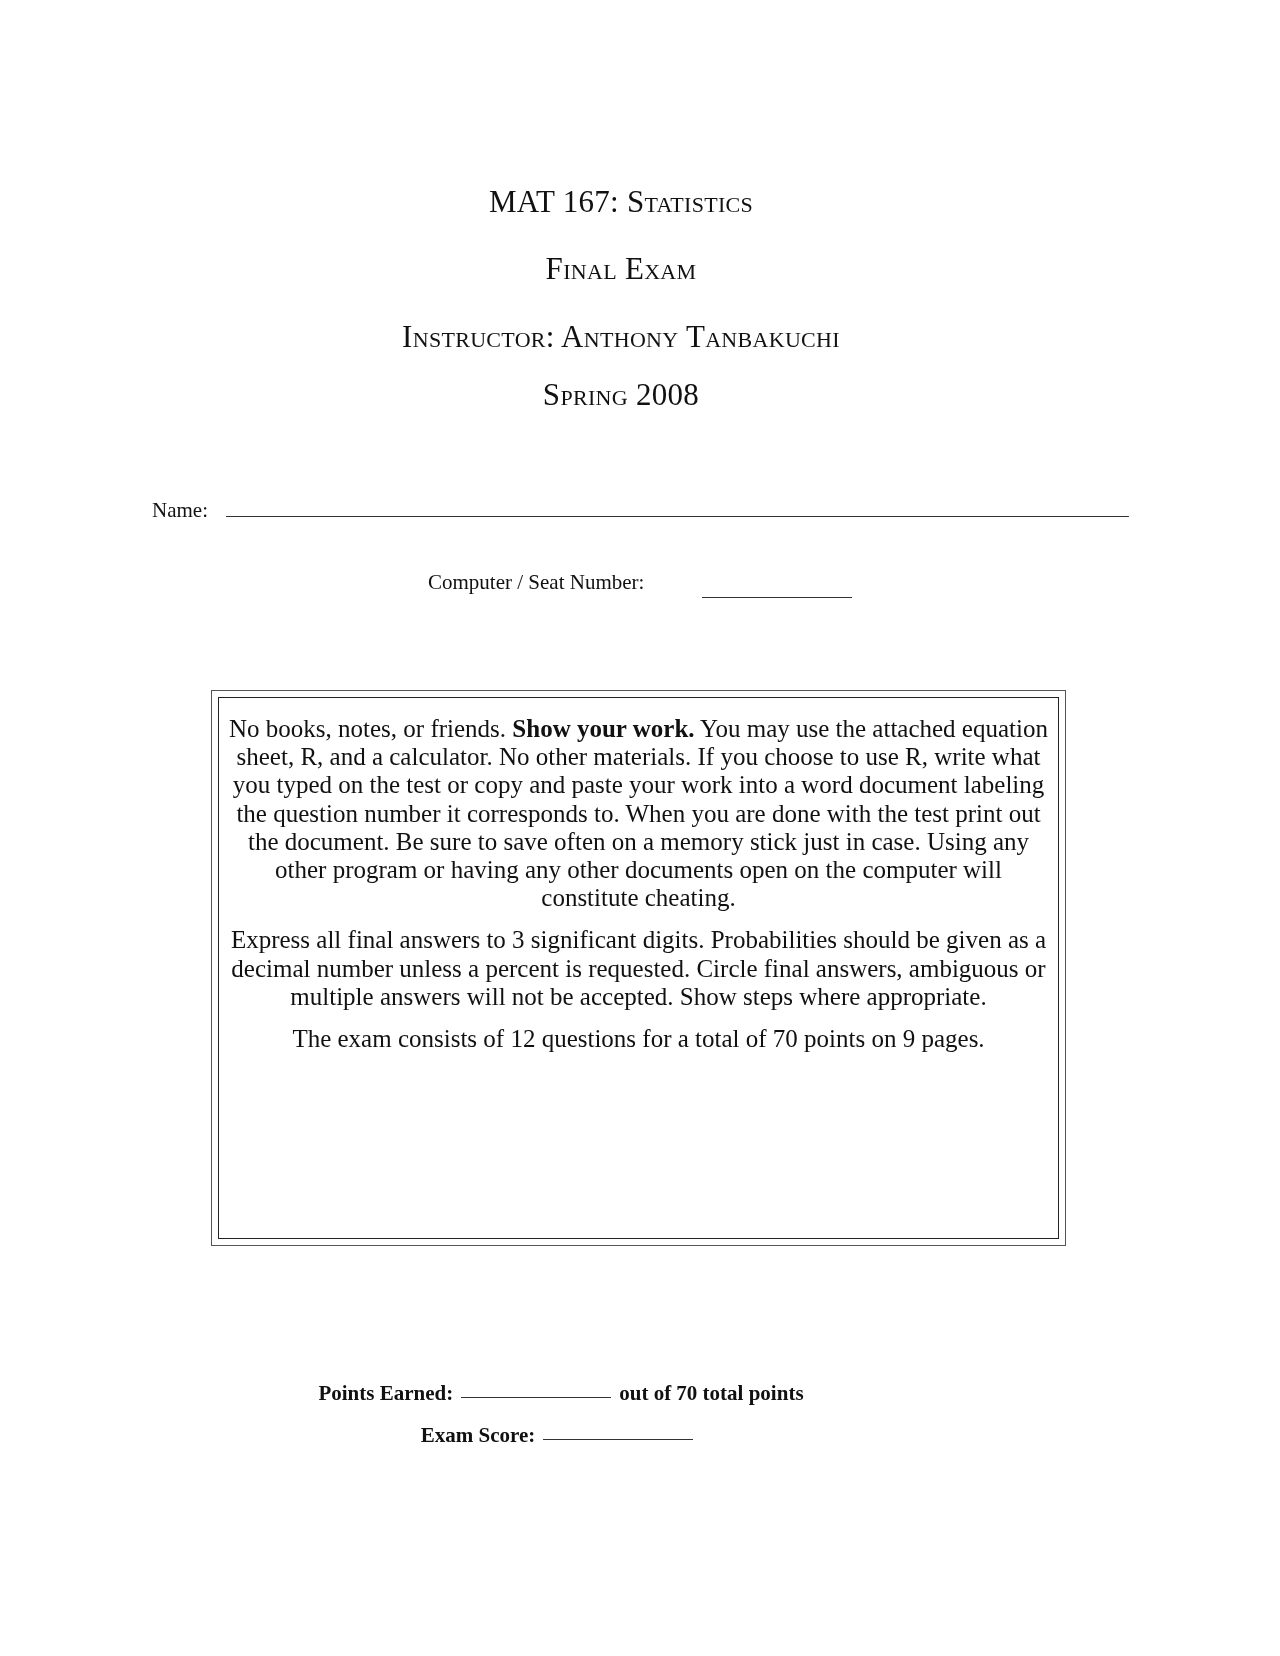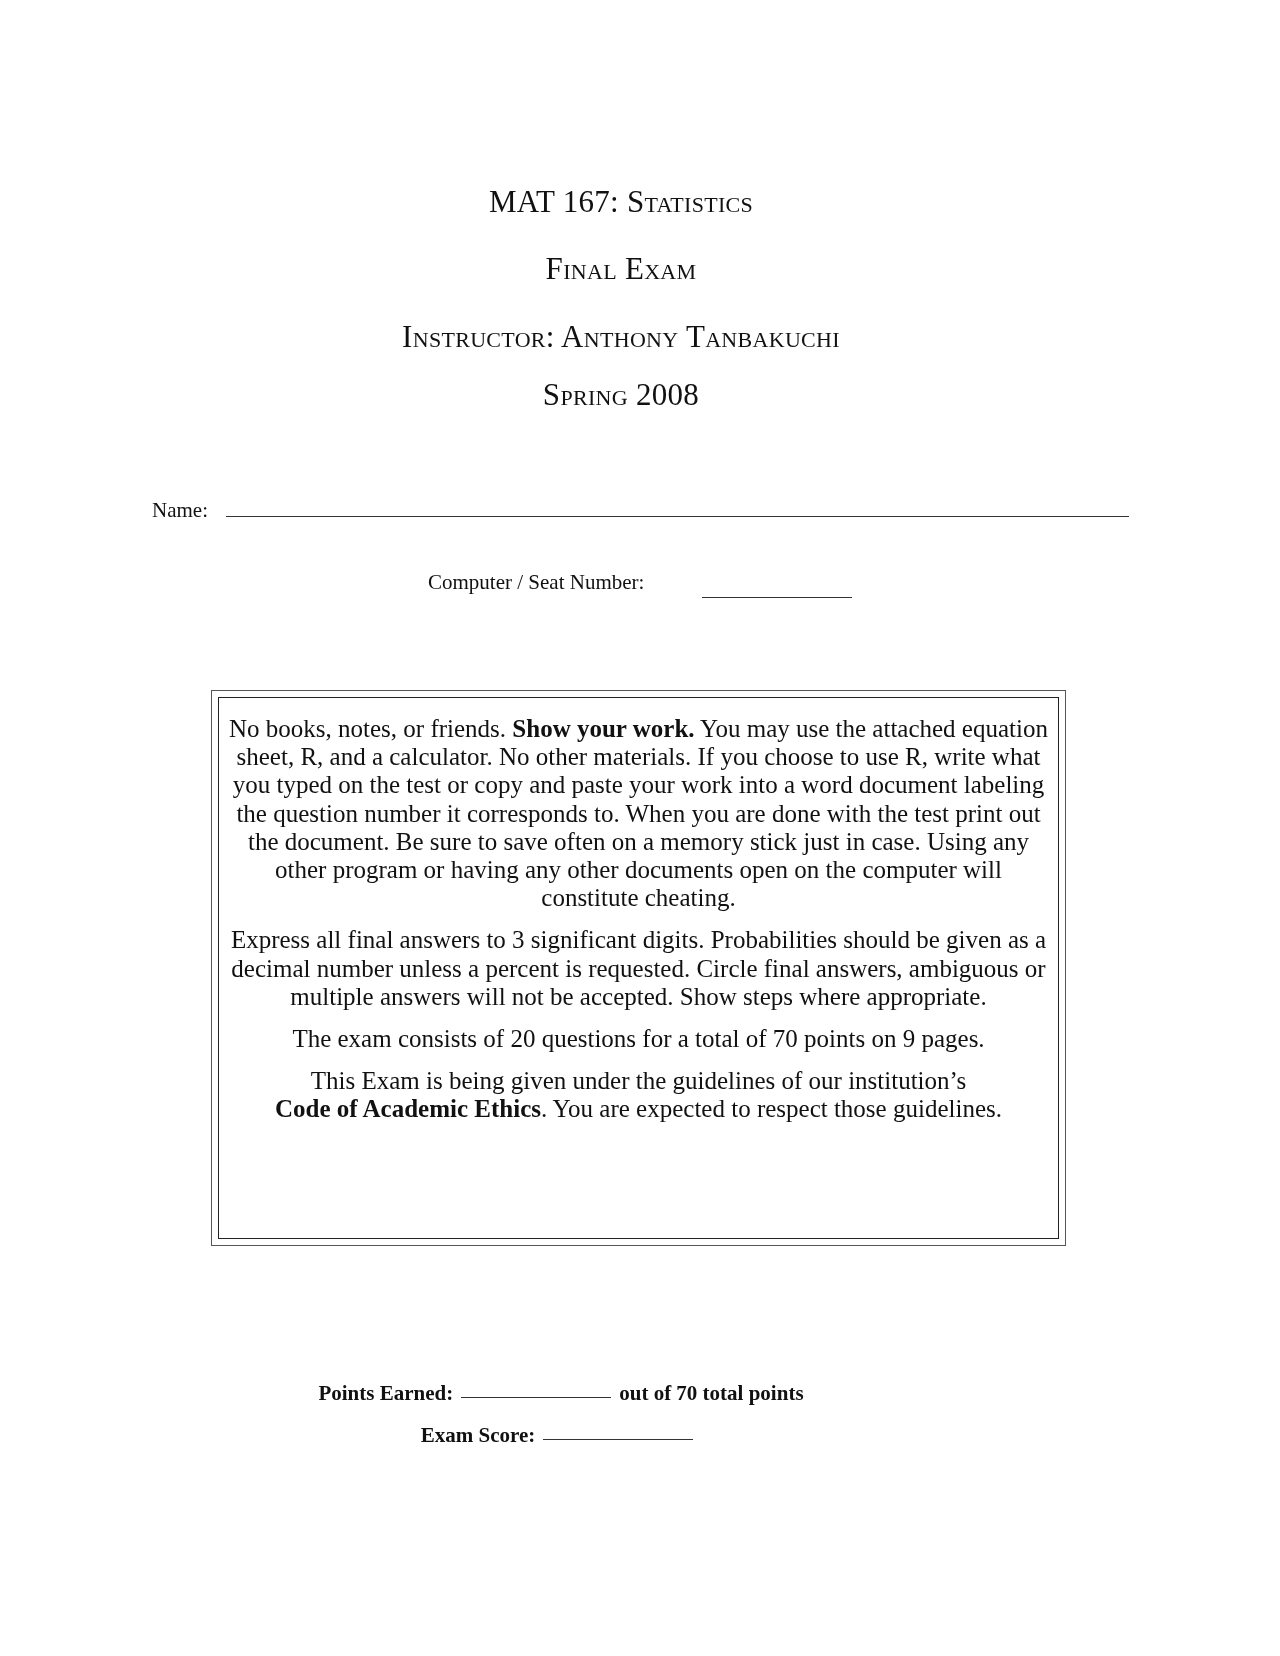--- a/index.html
+++ b/index.html
@@ -51,22 +51,21 @@
 <div class="abs field-label" style="left:428px; top:570px;">Computer / Seat Number:</div>
 <div class="abs" style="left:702px; top:573px; width:150px; height:26px;">
   <span class="field-label" style="position:absolute; left:4px; top:4px;"></span>
   <div class="rule" style="left:0; right:0; top:24px;"></div>
 </div>
 
 <div class="box-outer">
   <div class="box-inner">
     <p><span>No books, notes, or friends. </span><b>Show your work.</b><span> You may use the attached equation sheet, R, and a calculator. No other materials. If you choose to use R, write what you typed on the test or copy and paste your work into a word document labeling the question number it corresponds to. When you are done with the test print out the document. Be sure to save often on a memory stick just in case. Using any other program or having any other documents open on the computer will constitute cheating.</span></p>
     <p>Express all final answers to 3 significant digits. Probabilities should be given as a decimal number unless a percent is requested. Circle final answers, ambiguous or multiple answers will not be accepted. Show steps where appropriate.</p>
-    <p>The exam consists of 20 questions for a total of 70 points on 9 pages.</p>
-    <p style="margin-bottom:0;"><span>This Exam is being given under the guidelines of our institution’s</span><br><b>Code of Academic Ethics</b><span>. You are expected to respect those guidelines.</span></p>
+    <p>The exam consists of 12 questions for a total of 70 points on 9 pages.</p>
   </div>
 </div>
 
 <div class="footer-line" style="top:1381px;">
   <span>Points Earned:</span><span class="blank"><span></span></span><span>out of 70 total points</span>
 </div>
 <div class="footer-line" style="top:1423px;">
   <span>Exam Score:</span><span class="blank"><span></span></span>
 </div>
 

